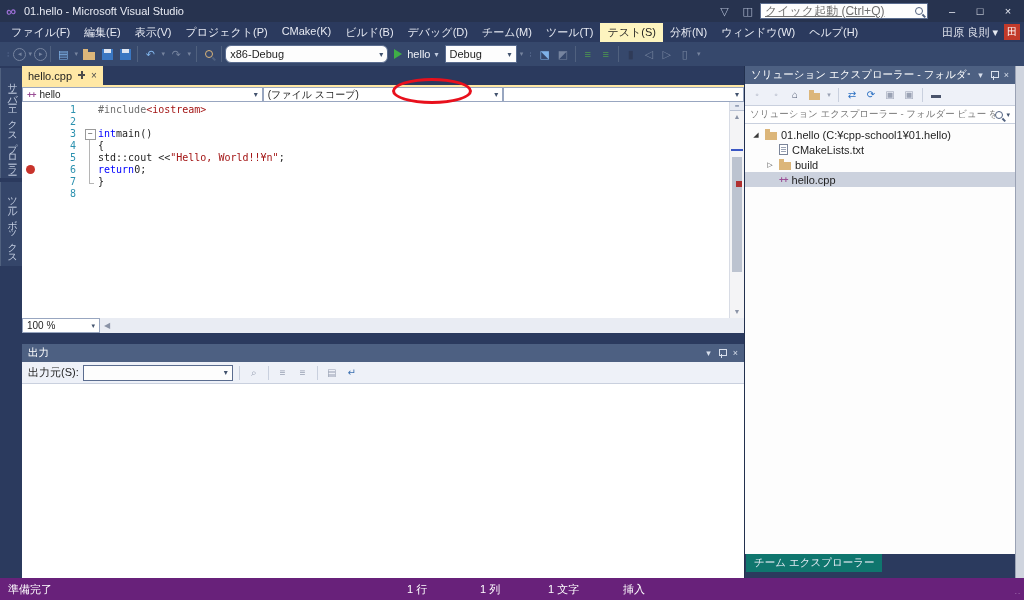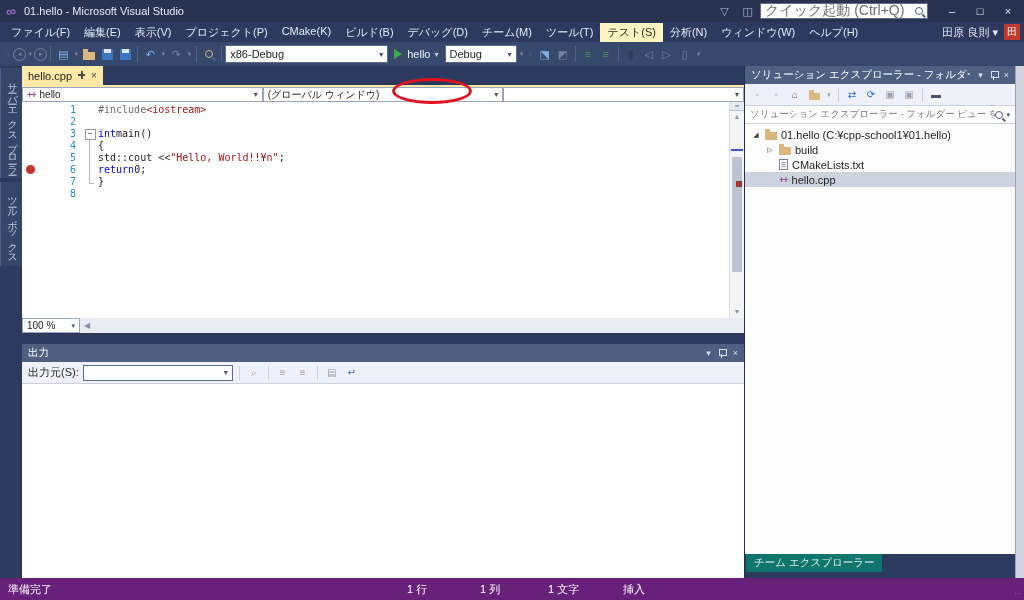--- a/index.html
+++ b/index.html
@@ -10,21 +10,21 @@
     background:#2b3a5e;
     position:relative;
   }
   
   .titlebar { height:22px; background:#27334f; display:flex; align-items:center; padding:0 2px 0 6px; }
   .vs-logo { color:#9b6fd4; font-weight:bold; font-size:14px; margin-right:8px; transform:rotate(-8deg); }
   .win-title { color:#e8ebf4; font-size:11px; }
   .titlebar .spacer { flex:1; }
   .tb-glyph { color:#aeb9cf; margin:0 7px; font-size:11px; }
   .quick-launch { width:168px; height:16px; background:#fdfdfd; border:1px solid #5a6c8f; display:flex; align-items:center; padding:0 4px; margin-right:10px; }
-  .quick-launch span.ph { color:#6f6f6f; font-size:14px; flex:1; }
+  .quick-launch span.ph { color:#6f6f6f; font-size:12px; flex:1;text-decoration:underline; }
   .mag { width:8px; height:8px; border:1.5px solid #50617f; border-radius:50%; position:relative; display:inline-block; }
   .mag::after { content:""; position:absolute; width:4px; height:1.5px; background:#50617f; transform:rotate(45deg); left:6px; top:7px; }
   .win-btn { width:28px; height:20px; display:flex; align-items:center; justify-content:center; color:#e8ebf4; font-size:11px; }
   
   .menubar { height:20px; background:#2b3a5e; display:flex; align-items:center; padding-left:4px; }
   .menu-item { padding:2px 7px; color:#e6e9f2; white-space:nowrap; }
   .menu-item.hl { background:#fdf4bf; color:#1e1e1e; }
   .menubar .spacer { flex:1; }
   .user-name { color:#e6e9f2; margin-right:6px; white-space:nowrap; }
   .avatar { width:16px; height:16px; background:#c23a2b; color:#fff; font-size:10px; display:flex; align-items:center; justify-content:center; margin-right:4px; }
@@ -80,21 +80,21 @@
   
   .vscroll { width:15px; background:#f4f4f6; border-left:1px solid #d8dce5; display:flex; flex-direction:column; position:relative; }
   .vs-split { height:9px; background:#e7ebf3; border-bottom:1px solid #b9c2d4; text-align:center; font-size:6px; color:#5a6b8c; line-height:8px; }
   .vs-arrow { height:12px; text-align:center; color:#8a93a6; font-size:7px; line-height:12px; }
   .vs-track { flex:1; position:relative; }
   .vs-caret-line { position:absolute; left:1px; right:1px; top:26px; height:2px; background:#3a56c4; }
   .vs-thumb { position:absolute; left:2px; width:10px; top:34px; height:115px; background:#bcc3d0; }
   .vs-bpmark { position:absolute; right:2px; top:58px; width:6px; height:6px; background:#b03030; }
   
   .editor-bottom { height:15px; background:#e9ecf3; display:flex; align-items:center; }
-  .zoom-combo { width:58px; height:15px; background:#fff; border:1px solid #98a6c0; color:#1e1e1e; font-size:10px; display:flex; align-items:center; padding:0 4px; }
+  .zoom-combo { width:78px; height:15px; background:#fff; border:1px solid #98a6c0; color:#1e1e1e; font-size:10px; display:flex; align-items:center; padding:0 4px; }
   .zoom-combo .arrow { margin-left:auto; font-size:7px; color:#42536e; }
   .hs-arrow { width:14px; text-align:center; color:#8a93a6; font-size:8px; }
   .hs-track { flex:1; height:15px; background:#e9ecf3; }
   .panel-gap { height:11px; background:#2b3a5e; }
   
   .output-panel { height:234px; display:flex; flex-direction:column; }
   .tool-header { height:18px; background:#4d6082; color:#fff; display:flex; align-items:center; padding:0 6px; font-size:10.5px; }
   .tool-header .spacer { flex:1; }
   .th-btn { color:#d8dfec; font-size:9px; margin-left:8px; }
   .th-pin { width:6px; height:9px; position:relative; display:inline-block; margin-left:8px; }
@@ -187,21 +187,21 @@
   <span class="sep"></span>
   <span class="t-ico blue">↶</span>
   <span class="t-ico gray" style="width:8px;font-size:7px;">▾</span>
   <span class="t-ico gray">↷</span>
   <span class="t-ico gray" style="width:8px;font-size:7px;">▾</span>
   <span class="sep"></span>
   <span class="t-ico gold">
       <span class="mag" style="border-color:#dcb67a;"></span>
     </span>
   <span class="sep"></span>
-  <div class="combo" style="width:163px;">
+  <div class="combo" style="width:163px;border-radius:6px;">
     <span>x86-Debug</span>
       <span class="arrow">▾</span>
   </div>
   <div class="run-group">
     <span class="play-tri"></span>
     <span class="run-label">hello</span>
     <span class="dd">▾</span>
   </div>
   <div class="combo" style="width:72px;">
     <span>Debug</span>
@@ -238,21 +238,21 @@
         <span class="tab-close">×</span>
       </div>
     </div>
     <div class="navbar">
       <div class="nav-combo">
         <span class="cpp-ico">++</span>
         <span>hello</span>
           <span class="arrow">▾</span>
       </div>
       <div class="nav-combo">
-        <span>(グローバル ウィンドウ)</span>
+        <span>(ファイル スコープ)</span>
           <span class="arrow">▾</span>
       </div>
       <div class="nav-combo">
         <span></span>
           <span class="arrow">▾</span>
       </div>
     </div>
     <div class="code-area">
       <div class="code-body" id="code-lines">
           <div class="code-row">
@@ -385,28 +385,28 @@
       <span class="mag"></span>
       <span style="color:#42536e;font-size:7px;margin-left:3px;">▾</span>
     </div>
     <div class="tree-body" id="tree">
         <div class="tree-row" style="padding-left: 6px;">
           <span class="tw">◢</span>
           <span class="folder-ico"></span>
           <span>01.hello (C:¥cpp-school1¥01.hello)</span>
         </div>
         <div class="tree-row" style="padding-left: 20px;">
+          <span class="tw"></span>
+          <span class="doc-ico"></span>
+          <span>CMakeLists.txt</span>
+        </div>
+        <div class="tree-row" style="padding-left: 20px;">
           <span class="tw">▷</span>
           <span class="folder-ico"></span>
           <span>build</span>
-        </div>
-        <div class="tree-row" style="padding-left: 20px;">
-          <span class="tw"></span>
-          <span class="doc-ico"></span>
-          <span>CMakeLists.txt</span>
         </div>
         <div class="tree-row selected" style="padding-left: 20px;">
           <span class="tw"></span>
           <span class="cpp-ico">++</span>
           <span>hello.cpp</span>
         </div>
       </div>
     <div class="se-bottom-tabs" id="se-tabs">
         <span class="se-tab inactive">チーム エクスプローラー</span>
       </div>

